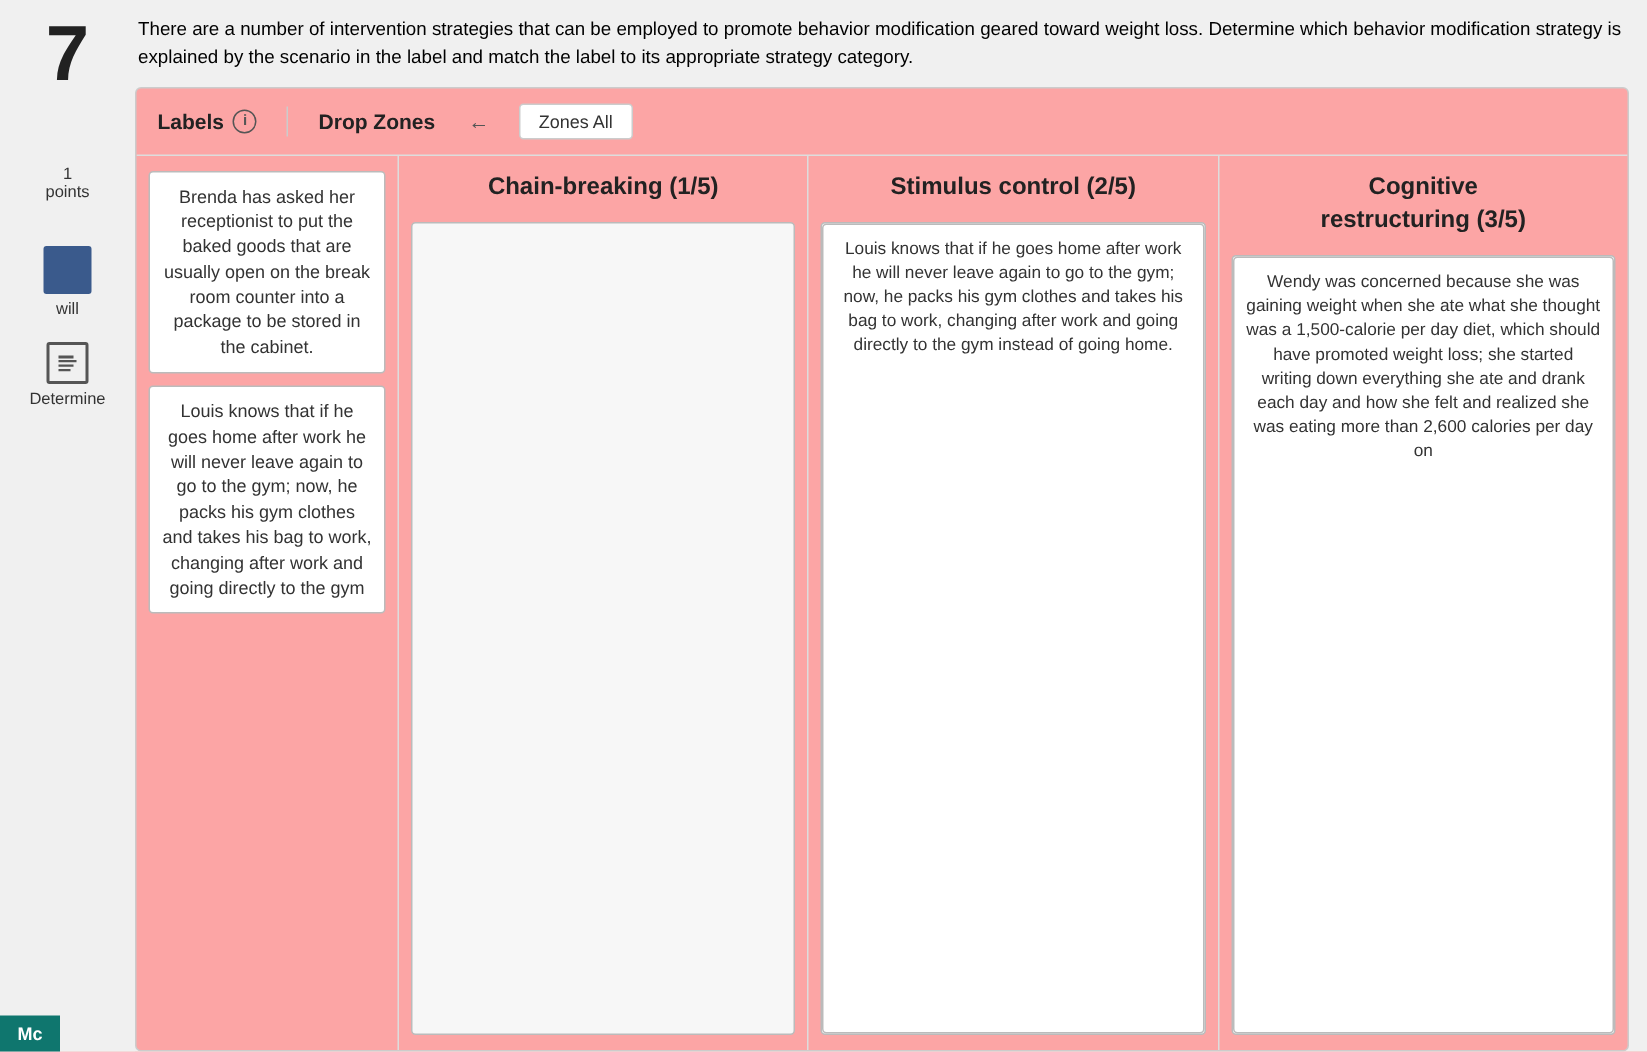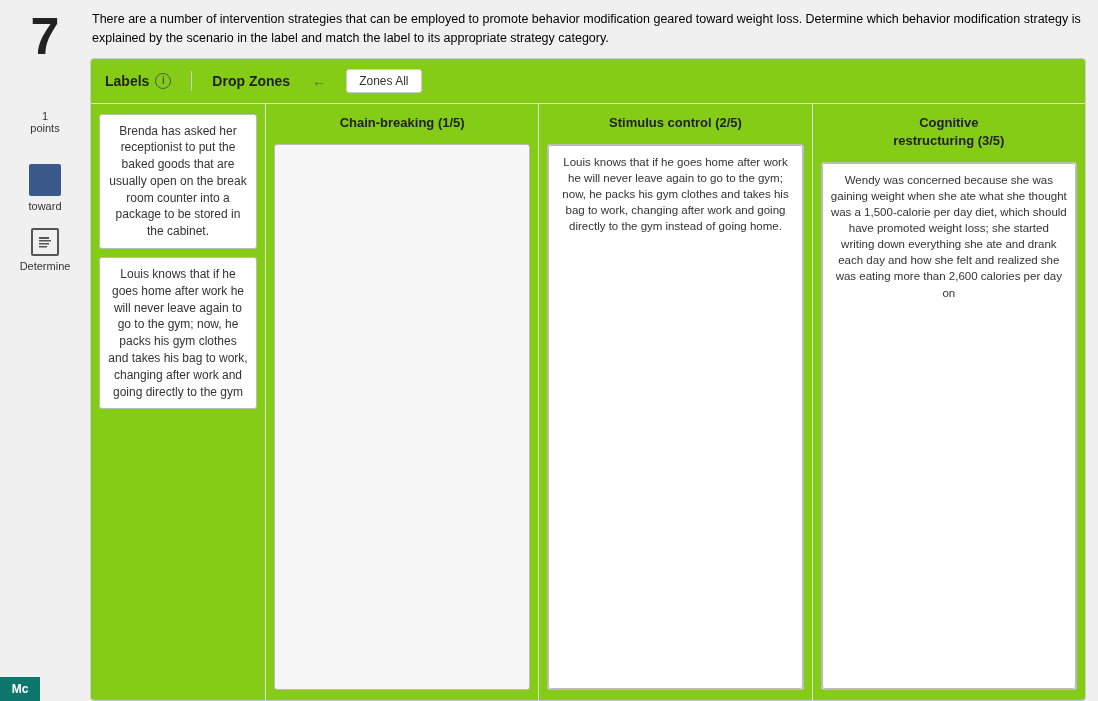--- a/index.html
+++ b/index.html
@@ -114,21 +114,21 @@
     .instruction-text {
       font-size: 12.5px;
       color: #000000;
       line-height: 1.5;
       margin-bottom: 10px;
       padding-left: 2px;
     }
 
     
     .content-panel {
-      background: #84cc16;
+      background: #fca5a5;
       border: 1px solid #ccc;
       border-radius: 4px;
       flex: 1;
       display: flex;
       flex-direction: column;
       overflow: hidden;
     }
 
     
     .toolbar {
@@ -235,21 +235,21 @@
       flex-direction: column;
       padding: 10px 8px;
       gap: 8px;
     }
 
     .drop-zone-column:last-child {
       border-right: none;
     }
 
     .drop-zone-header {
-      font-size: 13px;
+      font-size: 16px;
       font-weight: bold;
       color: #222;
       text-align: center;
       margin-bottom: 4px;
       line-height: 1.4;
     }
 
     .drop-zone-box {
       border: 1px solid #bbb;
       border-radius: 3px;
@@ -293,21 +293,21 @@
   <div class="sidebar">
     <span class="question-number">7</span>
 
     <div class="points-section">
       <span class="points-label">1</span>
       <span class="points-value">points</span>
     </div>
 
     <div class="ebook-section">
       <div class="ebook-icon"></div>
-      <span class="ebook-label">toward</span>
+      <span class="ebook-label">will</span>
     </div>
 
     <div class="references-section">
       <div class="references-icon">
         <svg width="14" height="14" viewBox="0 0 14 14" fill="none" xmlns="http://www.w3.org/2000/svg">
           <rect x="1" y="2" width="10" height="2" fill="#555"></rect>
           <rect x="1" y="5" width="12" height="1.5" fill="#555"></rect>
           <rect x="1" y="8" width="10" height="1.5" fill="#555"></rect>
           <rect x="1" y="11" width="8" height="1.5" fill="#555"></rect>
         </svg>

